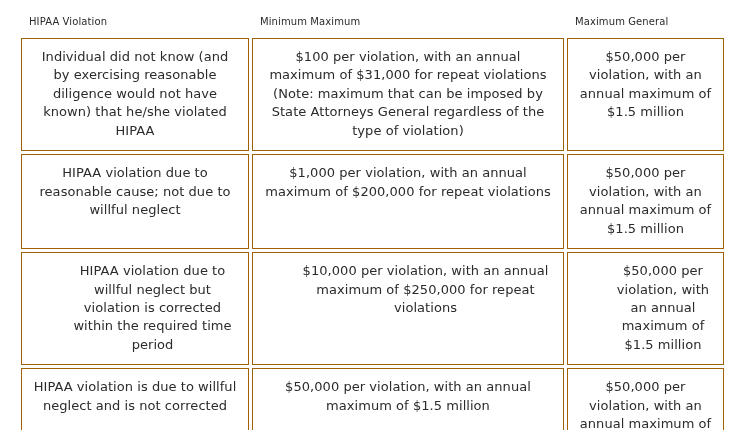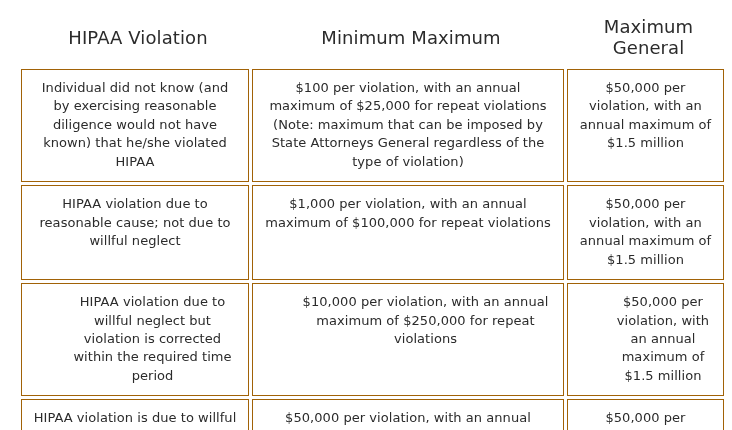--- a/index.html
+++ b/index.html
@@ -38,23 +38,23 @@
   }
 
   table.penalty-table col.c1 { width: 228px; }
   table.penalty-table col.c2 { width: 312px; }
   table.penalty-table col.c3 { width: 157px; }
 
   thead th {
     border: none;
     background: #ffffff;
     font-weight: normal;
-    font-size: 18px;
+    font-size: 10px;
     color: #2b2b2b;
-    text-align: center;
+    text-align: left;
     padding: 5px 2px 8px 8px;
     vertical-align: middle;
     letter-spacing: 0.1px;
   }
 
   tbody td {
     border: 1px solid #a16207;
     background: #ffffff;
     text-align: center;
     vertical-align: top;
@@ -95,33 +95,33 @@
         </tr>
       </thead>
 
       <tbody>
 
         <tr class="row-1">
           <td>
             <span class="cell-text">Individual did not know (and by exercising reasonable diligence would not have known) that he/she violated HIPAA</span>
           </td>
           <td>
-            <span class="cell-text">$100 per violation, with an annual maximum of $25,000 for repeat violations (Note: maximum that can be imposed by State Attorneys General regardless of the type of violation)</span>
+            <span class="cell-text">$100 per violation, with an annual maximum of $31,000 for repeat violations (Note: maximum that can be imposed by State Attorneys General regardless of the type of violation)</span>
           </td>
           <td>
             <span class="cell-text">$50,000 per violation, with an annual maximum of $1.5 million</span>
           </td>
         </tr>
 
         <tr class="row-2">
           <td>
             <span class="cell-text">HIPAA violation due to reasonable cause; not due to willful neglect</span>
           </td>
           <td>
-            <span class="cell-text">$1,000 per violation, with an annual maximum of $100,000 for repeat violations</span>
+            <span class="cell-text">$1,000 per violation, with an annual maximum of $200,000 for repeat violations</span>
           </td>
           <td>
             <span class="cell-text">$50,000 per violation, with an annual maximum of $1.5 million</span>
           </td>
         </tr>
 
         <tr class="row-3">
           <td>
             <span class="cell-text">HIPAA violation due to willful neglect but violation is corrected within the required time period</span>
           </td>

